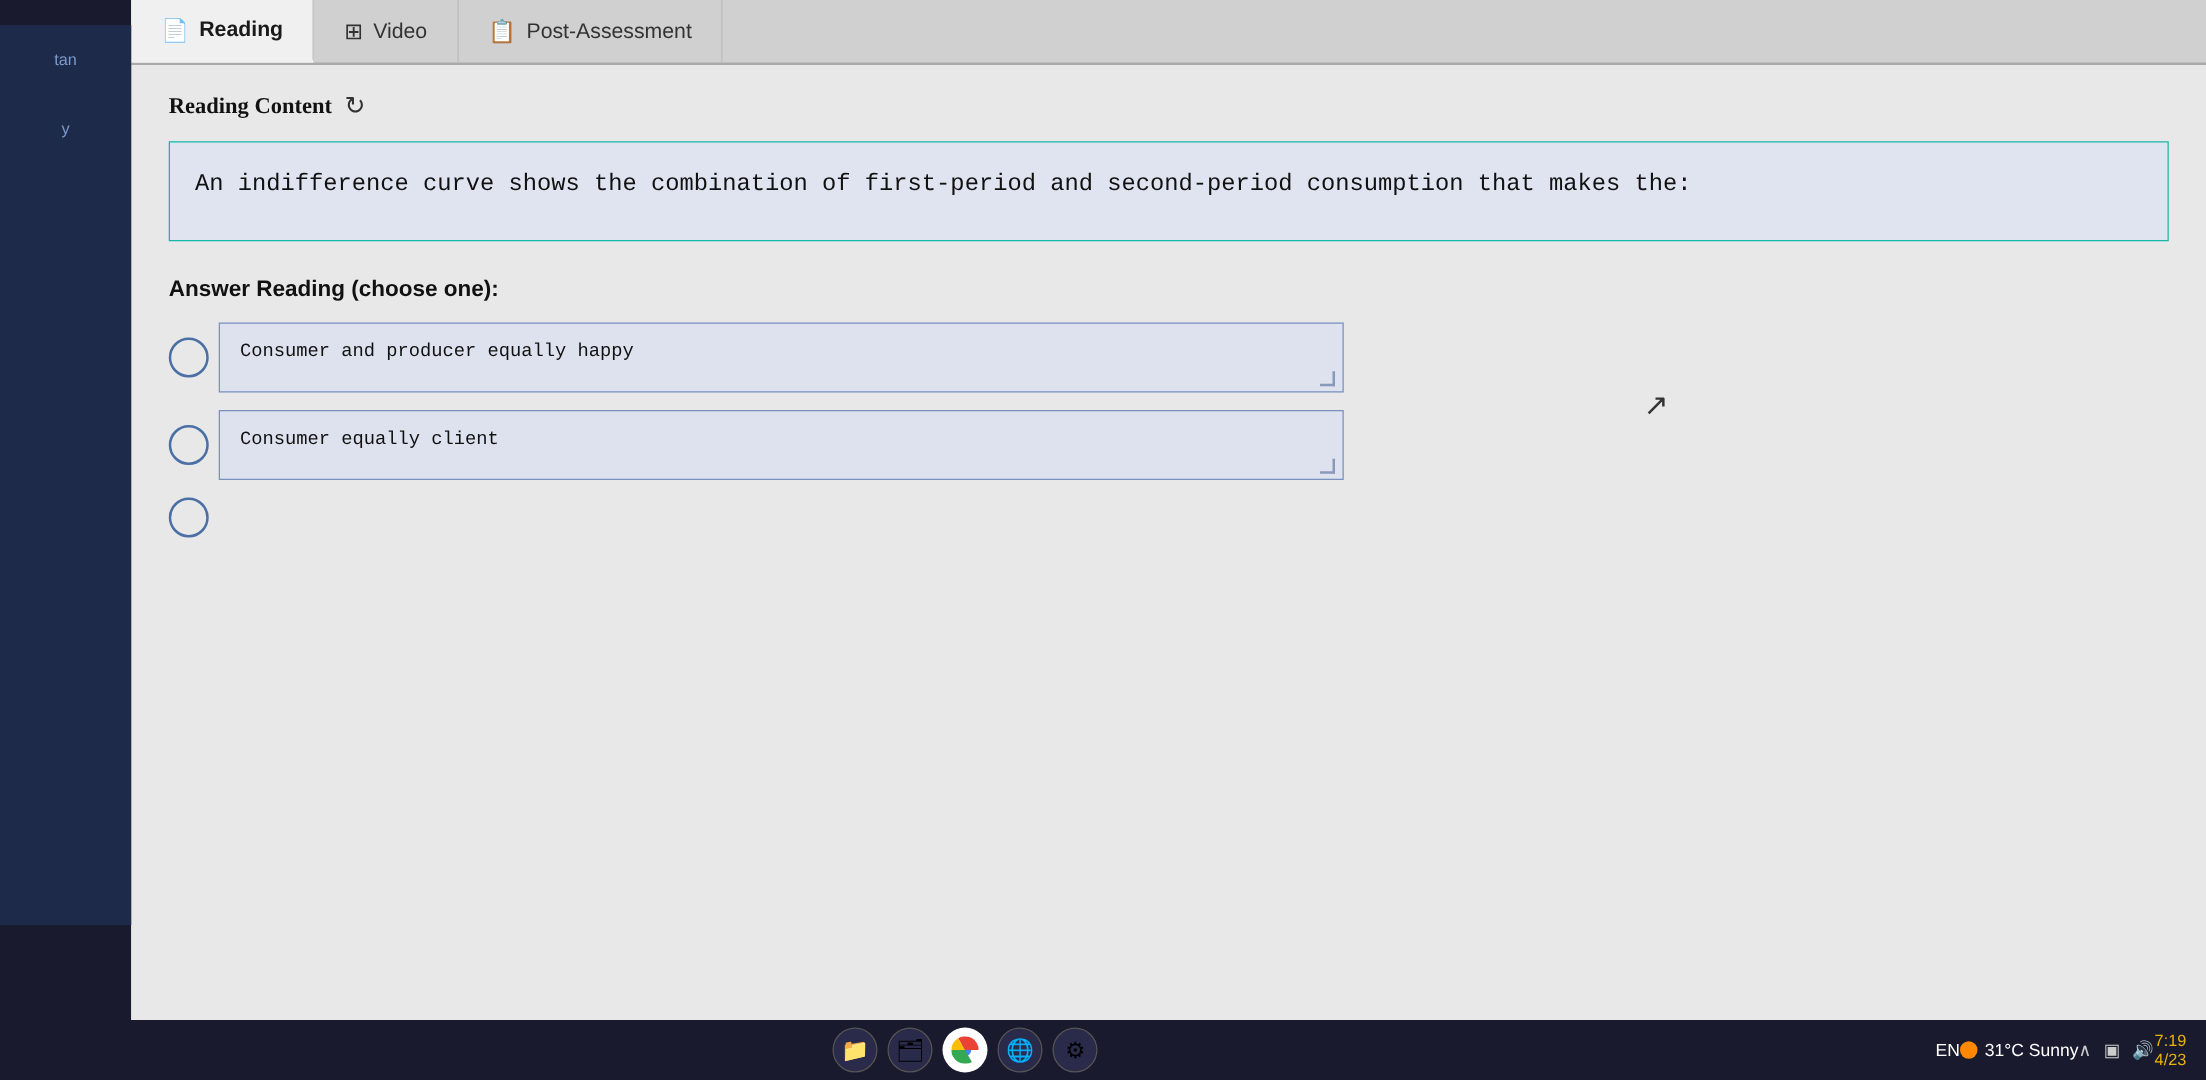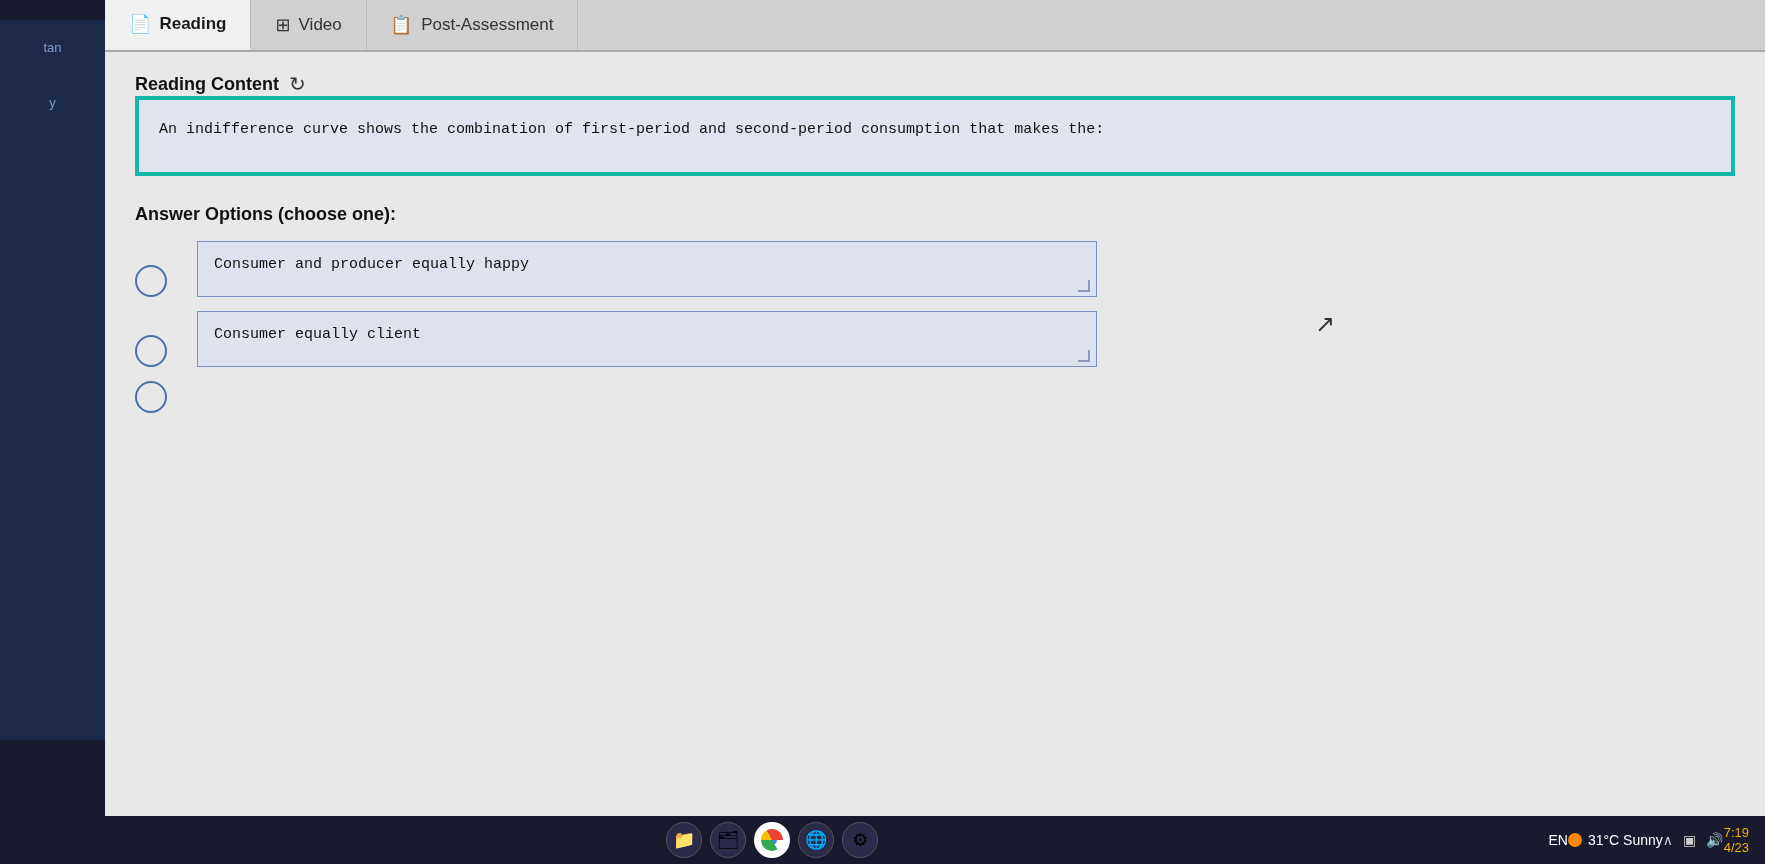--- a/index.html
+++ b/index.html
@@ -70,61 +70,63 @@
     .content-area {
       padding: 20px 30px;
       flex: 1;
       background: #e8e8e8;
     }
 
     .section-header {
       display: flex;
       align-items: center;
       gap: 10px;
+      margin-bottom: 16px;
+      font-family: Liberation Serif, serif;
     }
 
     .section-title {
       font-size: 18px;
       font-weight: 700;
       color: #111;
     }
 
     .refresh-icon {
       font-size: 20px;
       color: #333;
       cursor: pointer;
     }
 
     
     .reading-box {
       background: #e0e4f0;
       border-left: 4px solid #4a6fa5;
-      border: 4px solid #14b8a6;
+      border: 1px solid #14b8a6;
       padding: 18px 20px;
       margin-bottom: 28px;
       font-family: 'Courier New', monospace;
-      font-size: 15px;
+      font-size: 19px;
       color: #111;
       line-height: 1.6;
       min-height: 80px;
     }
 
     
     .answer-options-title {
       font-size: 18px;
       font-weight: 700;
       color: #111;
       margin-bottom: 16px;
     }
 
     .option-row {
       display: flex;
-      align-items: flex-end;
+      align-items: center;
       margin-bottom: 14px;
-      gap: 30px;
+      gap: 8px;
     }
 
     .radio-btn {
       width: 32px;
       height: 32px;
       border-radius: 50%;
       border: 2px solid #4a6fa5;
       background: transparent;
       flex-shrink: 0;
       cursor: pointer;
@@ -279,21 +281,21 @@
 
   <div class="content-area">
 
     <div class="section-header">
       <span class="section-title">Reading Content</span>
       <span class="refresh-icon">↻</span>
     </div>
 
     <div class="reading-box">An indifference curve shows the combination of first-period and second-period consumption that makes the:</div>
 
-    <div class="answer-options-title">Answer Options (choose one):</div>
+    <div class="answer-options-title">Answer Reading (choose one):</div>
 
     <div class="option-row">
       <div class="radio-btn"></div>
       <div class="option-box">Consumer and producer equally happy</div>
     </div>
 
     <div class="option-row">
       <div class="radio-btn"></div>
       <div class="option-box">Consumer equally client</div>
     </div>

